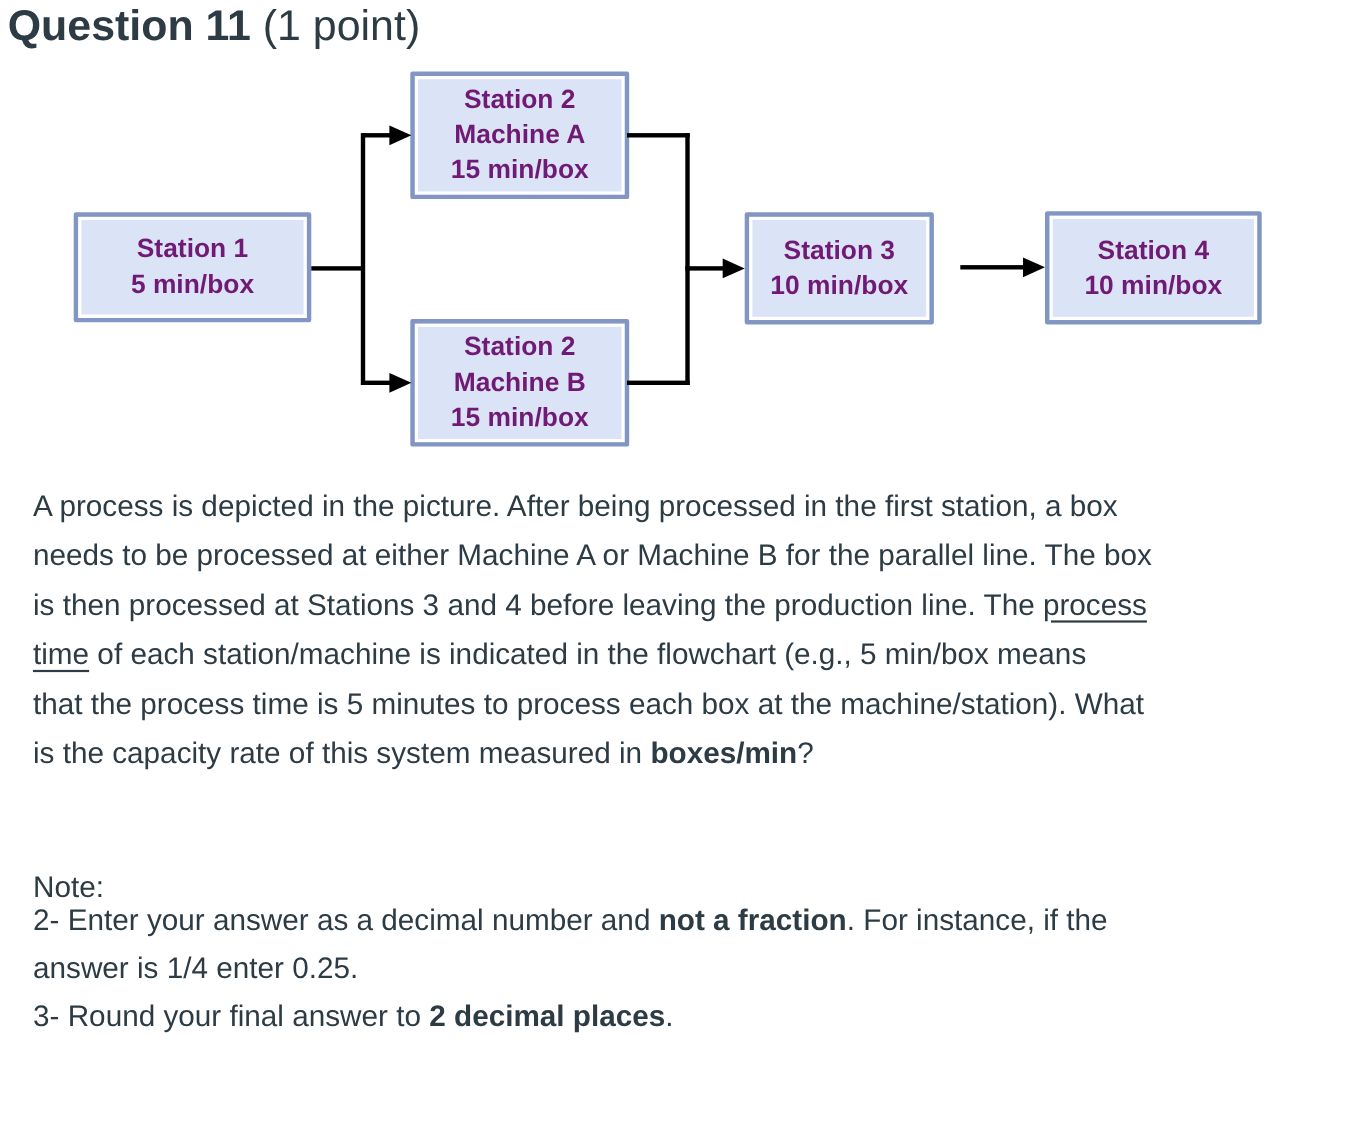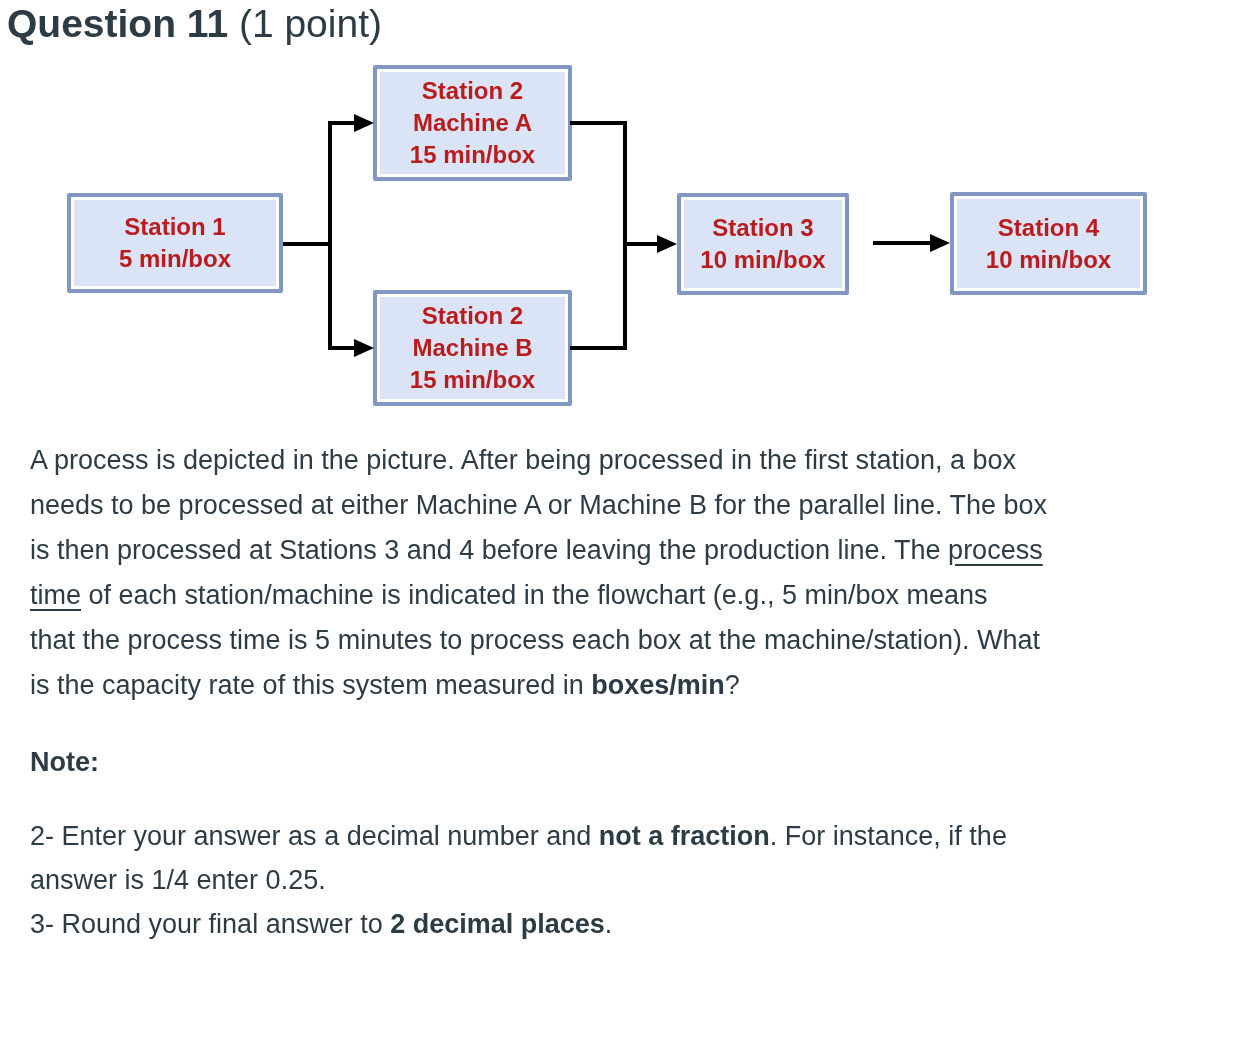--- a/index.html
+++ b/index.html
@@ -24,40 +24,40 @@
   .fc-box {
     position: absolute;
     background: var(--box-fill, #dbe4f6);
     border: 4px solid var(--box-border, #8296c4);
     box-shadow: inset 0 0 0 3px var(--box-inner, #ffffff);
     border-radius: 2px;
     display: flex; flex-direction: column;
     align-items: center; justify-content: center;
     text-align: center;
     font-weight: 700; font-size: 24px; line-height: 32px;
-    color: #b91c1c;
+    color: #701a75;
   }
   .fc-box .bline { white-space: nowrap; }
 
   
   .cline { position: absolute; background: var(--conn, #000000); }
   .ahead {
     position: absolute; width: 0; height: 0;
     border-top: 9px solid transparent;
     border-bottom: 9px solid transparent;
     border-left: 20px solid var(--conn, #000000);
   }
 
   
   .body-text {
     position: absolute; left: 30px; width: 1178px;
     font-size: 27px; color: #2d3b45;
   }
   #question-paragraph { top: 438px; line-height: 45px; }
-  #note-heading { top: 740px; line-height: 45px; font-weight: 700; }
+  #note-heading { top: 784px; line-height: 45px; font-weight: 400; }
   #note-list { top: 814px; line-height: 44px; }
 </style>
 </head>
 <body>
 
 <div id="stage">
 
   <div class="q-header">
     <span class="bold">Question 11</span><span> (1 point)</span>
   </div>

